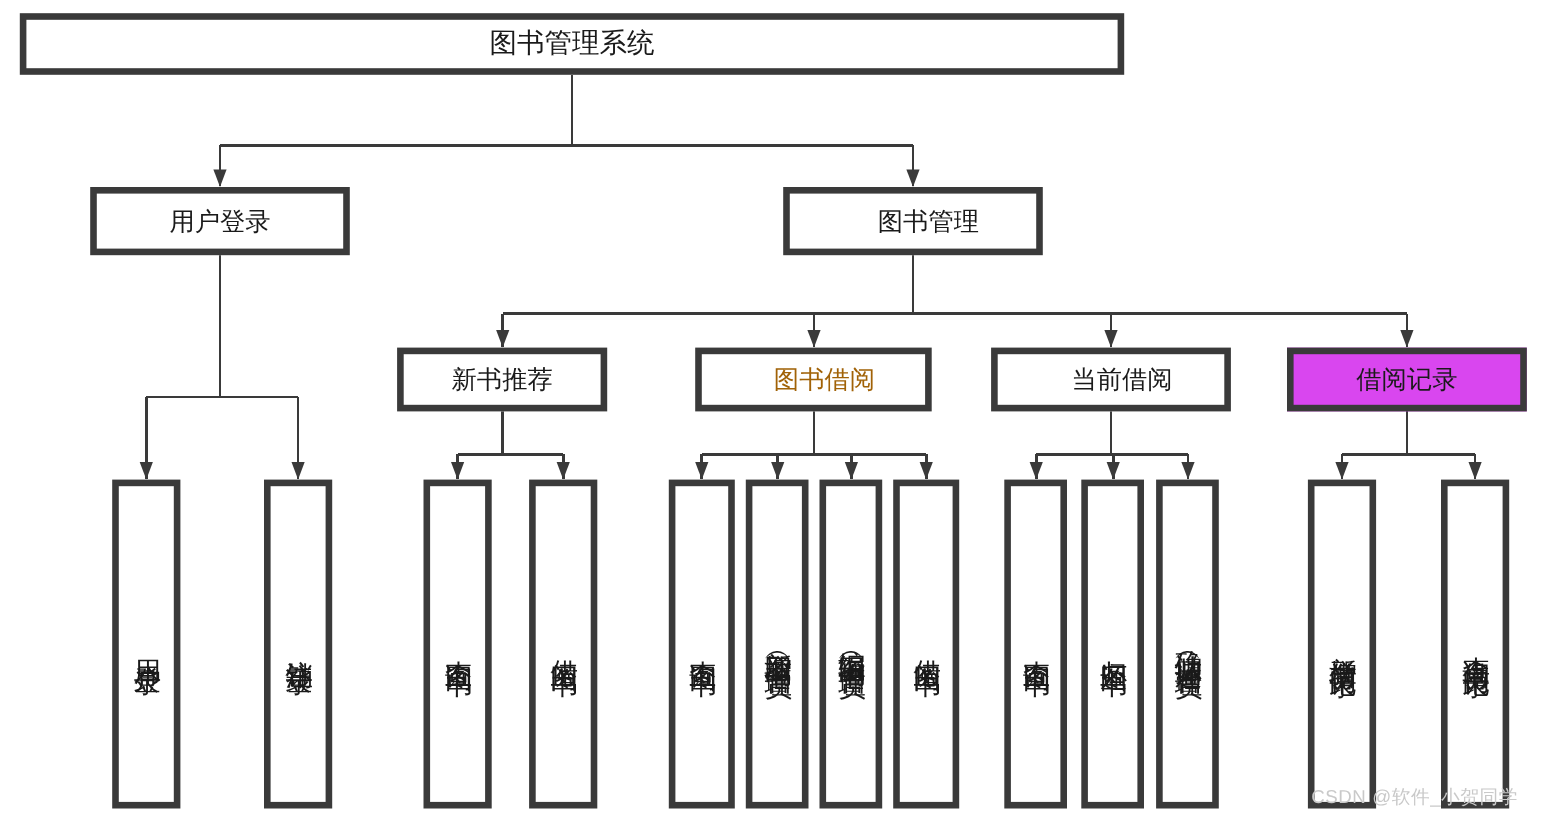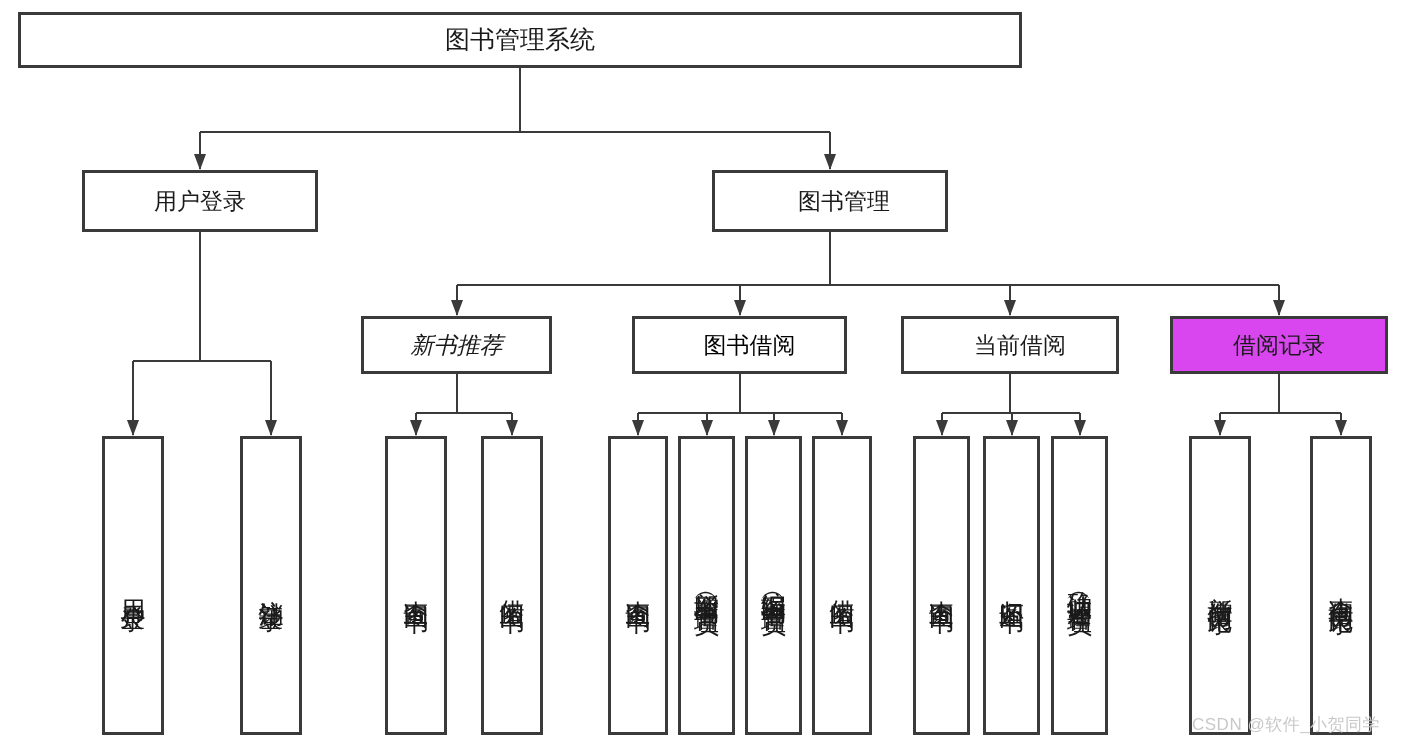--- a/index.html
+++ b/index.html
@@ -23,21 +23,21 @@
     left: 0;
     top: 0;
     width: 1405px;
     height: 747px;
     pointer-events: none;
   }
   .node {
     position: absolute;
     box-sizing: border-box;
     background: #ffffff;
-    border: 3px solid #0369a1;
+    border: 6px solid #0369a1;
     display: flex;
     align-items: center;
     justify-content: center;
     color: #1a1a1a;
   }
   .node .label {
     display: block;
     text-align: center;
     line-height: 1.25;
     white-space: nowrap;
@@ -129,24 +129,24 @@
   <div id="nodes">
       <div class="node horizontal root" style="left: 18px; top: 12px; width: 1004px; height: 56px; border-color: rgb(58, 58, 58); background: rgb(255, 255, 255); color: rgb(26, 26, 26);">
         <span class="label">图书管理系统</span>
       </div>
       <div class="node horizontal" style="left: 82px; top: 170px; width: 236px; height: 62px; border-color: rgb(58, 58, 58); background: rgb(255, 255, 255); color: rgb(26, 26, 26);">
         <span class="label">用户登录</span>
       </div>
       <div class="node horizontal" style="left: 712px; top: 170px; width: 236px; height: 62px; border-color: rgb(58, 58, 58); background: rgb(255, 255, 255); color: rgb(26, 26, 26); padding-left: 28px;">
         <span class="label">图书管理</span>
       </div>
-      <div class="node horizontal" style="left: 361px; top: 316px; width: 191px; height: 58px; border-color: rgb(58, 58, 58); background: rgb(255, 255, 255); color: rgb(26, 26, 26); font-style: italic;">
+      <div class="node horizontal" style="left: 361px; top: 316px; width: 191px; height: 58px; border-color: rgb(58, 58, 58); background: rgb(255, 255, 255); color: rgb(26, 26, 26);">
         <span class="label">新书推荐</span>
       </div>
-      <div class="node horizontal" style="left: 632px; top: 316px; width: 215px; height: 58px; border-color: rgb(58, 58, 58); background: rgb(255, 255, 255); color: #000000; padding-left: 20px;">
+      <div class="node horizontal" style="left: 632px; top: 316px; width: 215px; height: 58px; border-color: rgb(58, 58, 58); background: rgb(255, 255, 255); color: #a16207; padding-left: 20px;">
         <span class="label">图书借阅</span>
       </div>
       <div class="node horizontal" style="left: 901px; top: 316px; width: 218px; height: 58px; border-color: rgb(58, 58, 58); background: rgb(255, 255, 255); color: rgb(26, 26, 26); padding-left: 20px;">
         <span class="label">当前借阅</span>
       </div>
       <div class="node horizontal" style="left: 1170px; top: 316px; width: 218px; height: 58px; border-color: rgb(58, 58, 58); background: #d946ef; color: rgb(26, 26, 26);">
         <span class="label">借阅记录</span>
       </div>
       <div class="node vertical" style="left: 102px; top: 436px; width: 62px; height: 299px; border-color: rgb(58, 58, 58); background: rgb(255, 255, 255); color: rgb(26, 26, 26);">
         <span class="label">用户登录</span>

